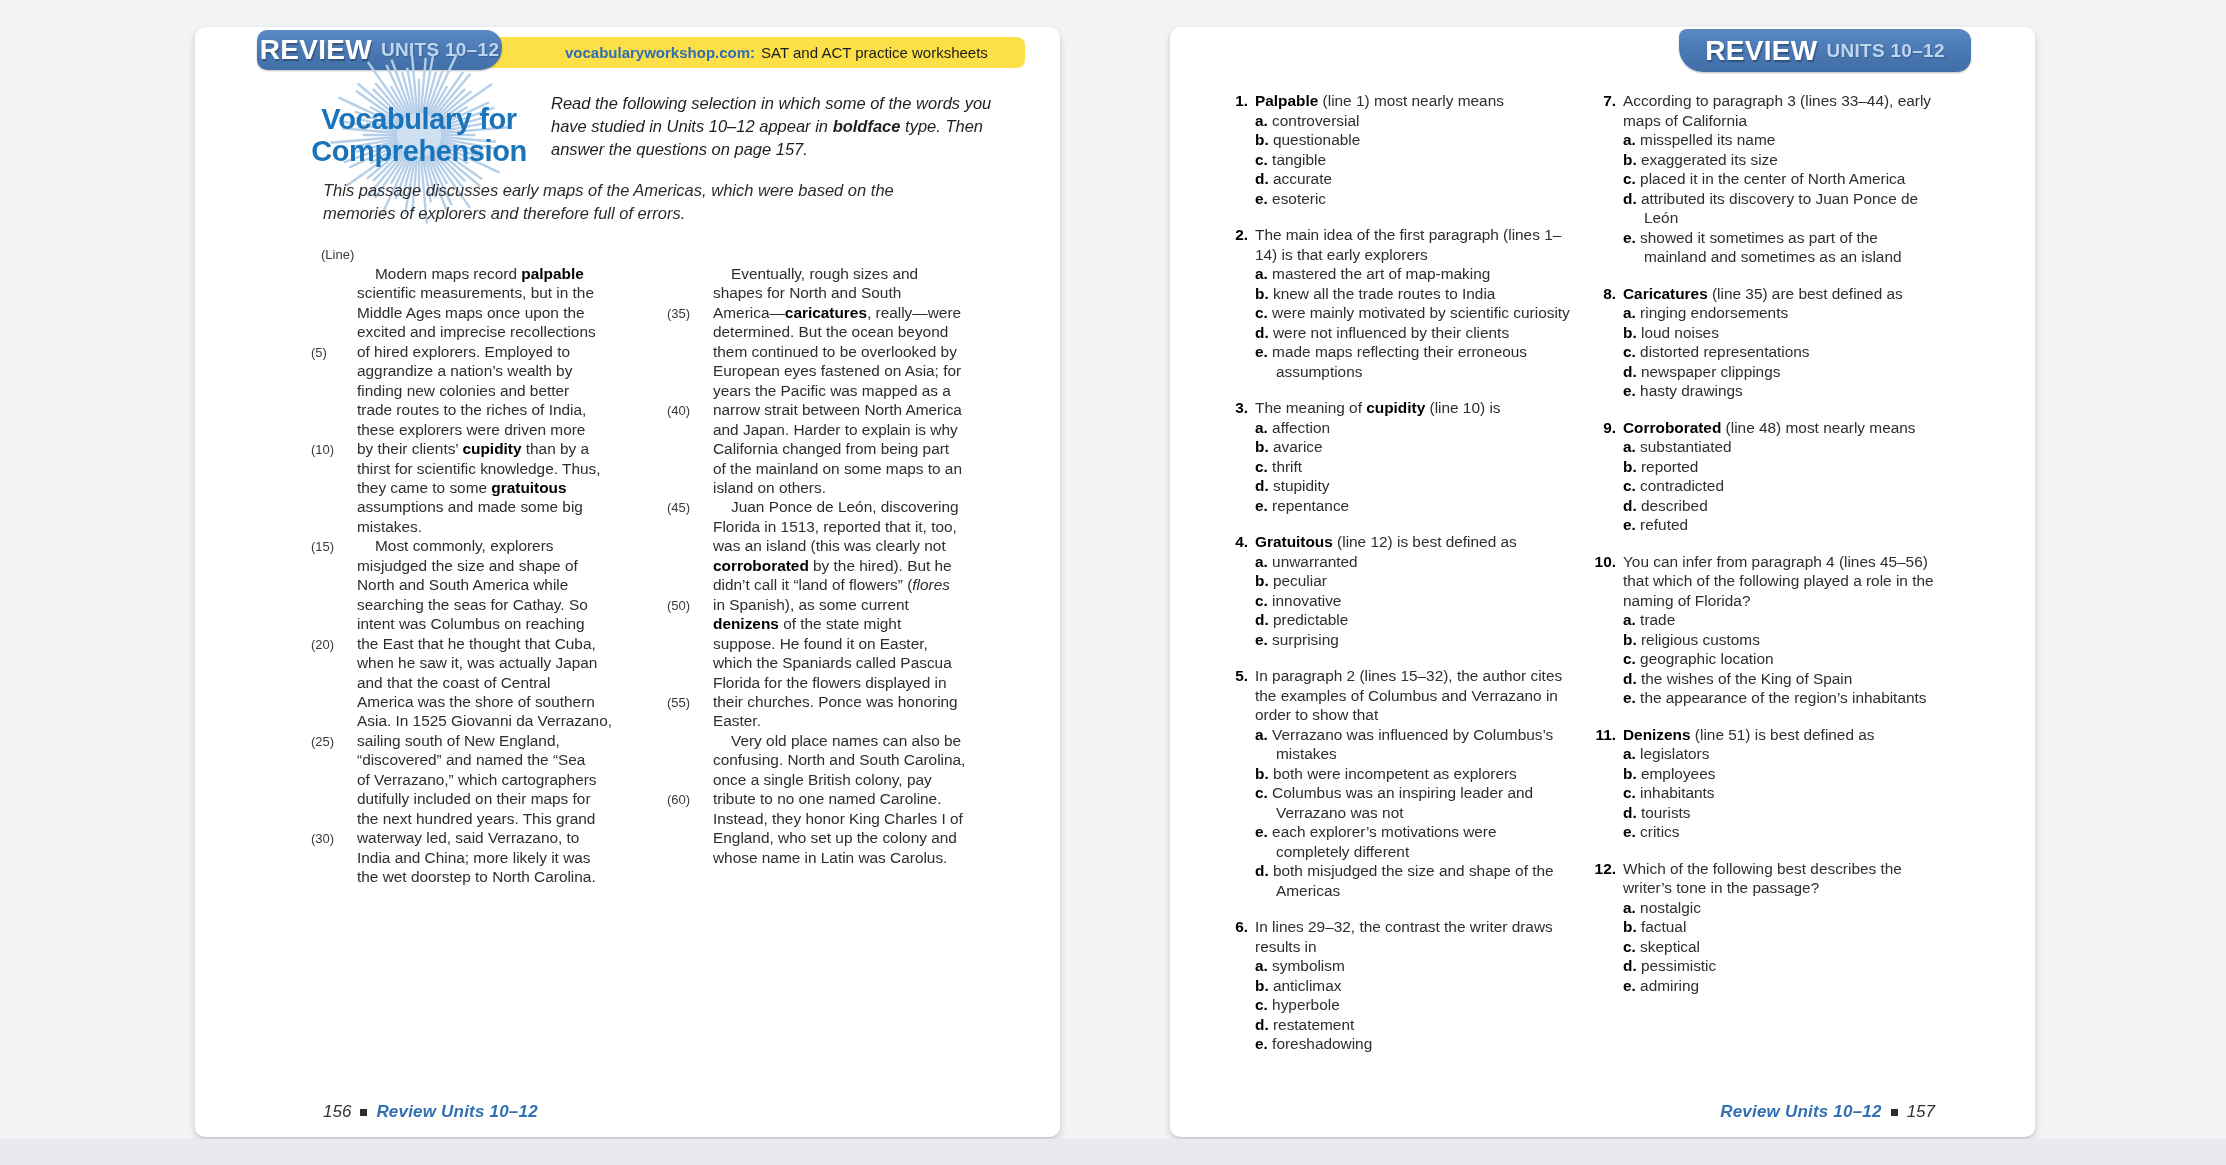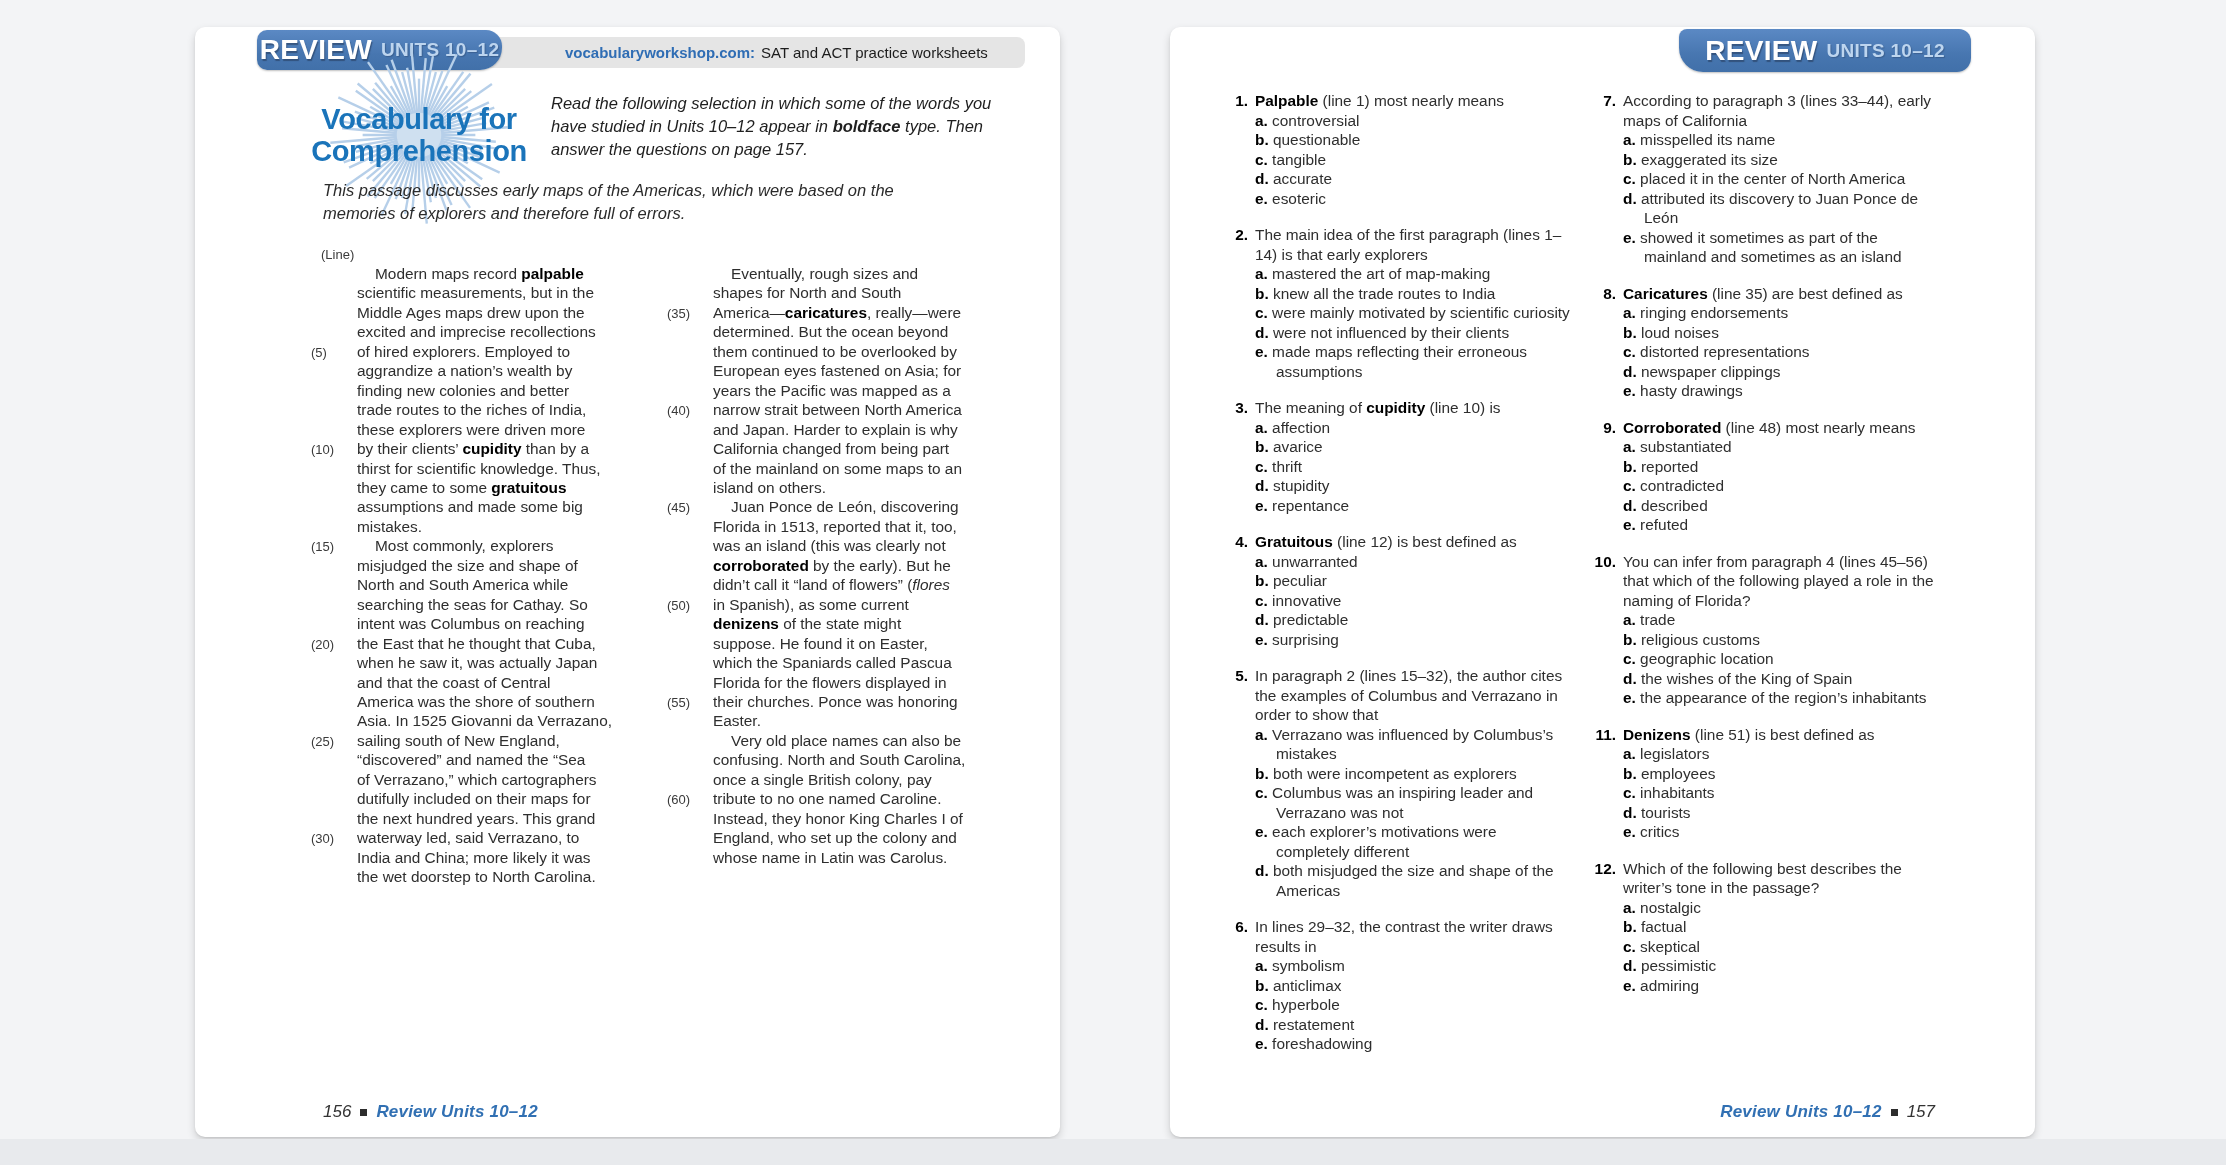--- a/index.html
+++ b/index.html
@@ -13,21 +13,21 @@
     position:absolute;top:27px;width:865px;height:1110px;background:#ffffff;
     border-radius:10px;
     box-shadow:0 4px 8px rgba(0,0,0,.16),0 1px 2px rgba(0,0,0,.08);
   }
   .page-left{left:195px;}
   .page-right{left:1170px;}
 
   
   .band{
     position:absolute;top:10px;left:95px;width:735px;height:31px;
-    background:#e5e5e5;border-radius:4px 8px 8px 4px;
+    background:#fde047;border-radius:4px 8px 8px 4px;
     font-size:15px;line-height:31px;padding-left:275px;box-sizing:border-box;color:#1c1c1c;
     white-space:nowrap;
   }
   .band .site{color:#2f6db4;font-weight:bold;margin-right:6px;}
   .pill{
     position:absolute;display:flex;align-items:center;justify-content:center;gap:9px;
     background:linear-gradient(180deg,#5b89c4 0%,#4776b0 60%,#4170a9 100%);
     box-shadow:0 1px 2px rgba(0,0,0,.25);
     font-weight:bold;white-space:nowrap;
   }
@@ -184,21 +184,21 @@
         <div class="pline">
           <span class="lnum"></span>
           <span class="ltext ind"><span>Modern maps record </span><span class="bb">palpable</span></span>
         </div>
         <div class="pline">
           <span class="lnum"></span>
           <span class="ltext"><span>scientific measurements, but in the</span></span>
         </div>
         <div class="pline">
           <span class="lnum"></span>
-          <span class="ltext"><span>Middle Ages maps drew upon the</span></span>
+          <span class="ltext"><span>Middle Ages maps once upon the</span></span>
         </div>
         <div class="pline">
           <span class="lnum"></span>
           <span class="ltext"><span>excited and imprecise recollections</span></span>
         </div>
         <div class="pline">
           <span class="lnum">(5)</span>
           <span class="ltext"><span>of hired explorers. Employed to</span></span>
         </div>
         <div class="pline">
@@ -366,21 +366,21 @@
         <div class="pline">
           <span class="lnum"></span>
           <span class="ltext"><span>Florida in 1513, reported that it, too,</span></span>
         </div>
         <div class="pline">
           <span class="lnum"></span>
           <span class="ltext"><span>was an island (this was clearly not</span></span>
         </div>
         <div class="pline">
           <span class="lnum"></span>
-          <span class="ltext"><span class="bb">corroborated</span><span> by the early). But he</span></span>
+          <span class="ltext"><span class="bb">corroborated</span><span> by the hired). But he</span></span>
         </div>
         <div class="pline">
           <span class="lnum"></span>
           <span class="ltext"><span>didn’t call it “land of flowers” (</span><span class="ii">flores</span></span>
         </div>
         <div class="pline">
           <span class="lnum">(50)</span>
           <span class="ltext"><span>in Spanish), as some current</span></span>
         </div>
         <div class="pline">

